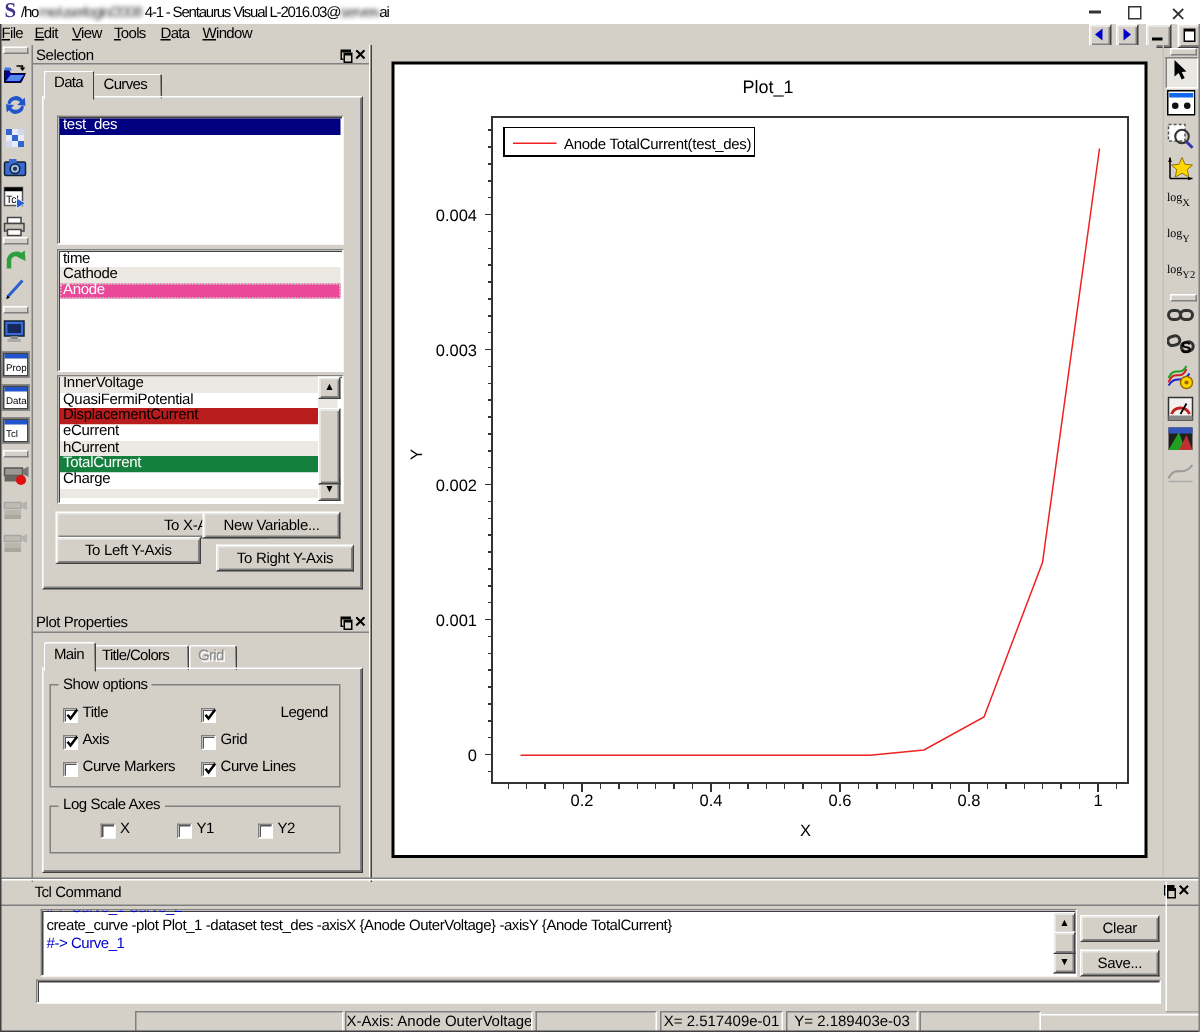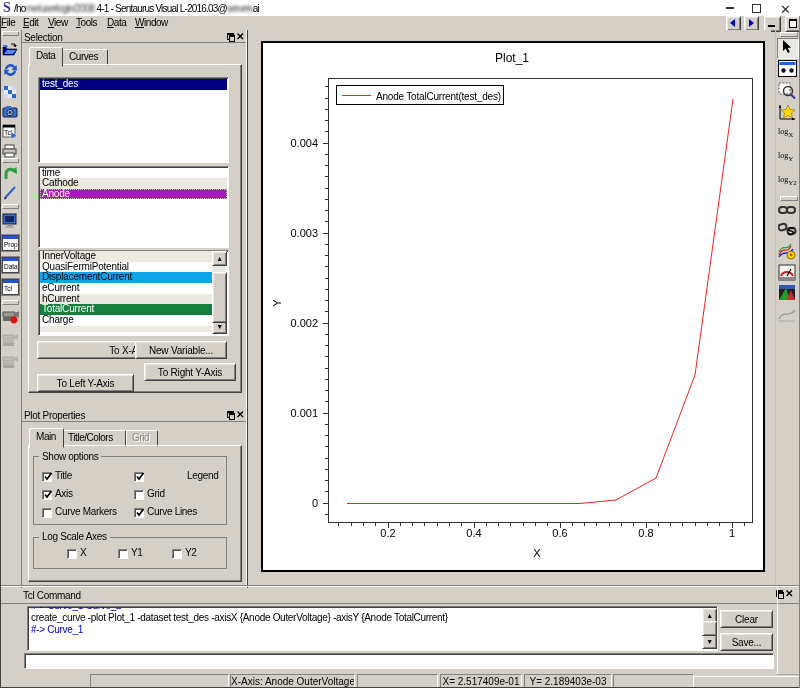--- a/index.html
+++ b/index.html
@@ -158,46 +158,46 @@
   <div class="abs t12" style="left:69px;top:51px;text-align:right;">Curves</div>
 
   <div class="abs" style="left:28px;top:64px;width:212px;height:327px;border:1px solid;border-color:#fff #404040 #404040 #fff;box-shadow:inset -1px -1px 0 #808080;"></div>
 
   <div class="abs sunken" style="left:38px;top:77px;width:189px;height:84px;"></div>
   <div class="abs" style="left:40px;top:79px;width:185px;height:10.5px;background:#000080;color:#fff;font-size:10px;letter-spacing:-0.2px;line-height:10.5px;padding-left:2px;">test_des</div>
 
   <div class="abs sunken" style="left:38px;top:166px;width:189px;height:80px;"></div>
   <div class="abs" style="left:40px;top:167.5px;width:185px;height:10.5px;line-height:10.5px;padding-left:2px;background:#fff;font-size:10px;letter-spacing:-0.2px;">time</div>
   <div class="abs" style="left:40px;top:178px;width:185px;height:10.5px;line-height:10.5px;padding-left:2px;background:#ebe9e2;font-size:10px;letter-spacing:-0.2px;">Cathode</div>
-  <div class="abs" style="left:40px;top:188.5px;width:185px;height:10.5px;line-height:10.5px;padding-left:2px;background:#a21caf;color:#fff;font-size:10px;letter-spacing:-0.2px;outline:1px dotted #c8c4bc;outline-offset:-1px;">Anode</div>
+  <div class="abs" style="left:40px;top:188.5px;width:185px;height:10.5px;line-height:10.5px;padding-left:2px;background:#ec4899;color:#fff;font-size:10px;letter-spacing:-0.2px;outline:1px dotted #c8c4bc;outline-offset:-1px;">Anode</div>
 
   <div class="abs sunken" style="left:38px;top:250px;width:189px;height:84px;"></div>
   <div id="lb3" class="abs" style="left:40px;top:251px;width:172px;height:81px;overflow:hidden;font-size:10px;letter-spacing:-0.2px;line-height:10.7px;">
       <div style="height:10.7px;background:#ebe9e2;color:#000;padding-left:2px;">InnerVoltage</div>
       <div style="height:10.7px;background:#fff;color:#000;padding-left:2px;">QuasiFermiPotential</div>
-      <div style="height:10.7px;background:#0ea5e9;color:#000;padding-left:2px;">DisplacementCurrent</div>
+      <div style="height:10.7px;background:#b91c1c;color:#000;padding-left:2px;">DisplacementCurrent</div>
       <div style="height:10.7px;background:#fff;color:#000;padding-left:2px;">eCurrent</div>
       <div style="height:10.7px;background:#ebe9e2;color:#000;padding-left:2px;">hCurrent</div>
       <div style="height:10.7px;background:#15803d;color:#fff;padding-left:2px;">TotalCurrent</div>
       <div style="height:10.7px;background:#fff;color:#000;padding-left:2px;">Charge</div>
       <div style="height:10.7px;background:#ebe9e2;color:#000;padding-left:2px;"></div>
     </div>
 
   <div class="abs" style="left:212px;top:251px;width:13px;height:81px;background:#e9e7e2;"></div>
   <div class="abs raised btntxt" style="left:212px;top:251px;width:13px;height:13px;">
       <span style="font-size:7px;">▲</span>
     </div>
   <div class="abs raised btntxt" style="left:212px;top:319px;width:13px;height:13px;">
       <span style="font-size:7px;">▼</span>
     </div>
   <div class="abs raised" style="left:212px;top:272px;width:13px;height:49px;"></div>
 
   <div class="abs raised btntxt" style="left:37px;top:341px;width:95px;height:16px;padding-left:44px;">To X-Axis</div>
   <div class="abs raised btntxt" style="left:135px;top:341px;width:90px;height:16px;">New Variable...</div>
-  <div class="abs raised btntxt" style="left:37px;top:374px;width:95px;height:16px;">To Left Y-Axis</div>
+  <div class="abs raised btntxt" style="left:37px;top:358px;width:95px;height:16px;">To Left Y-Axis</div>
   <div class="abs raised btntxt" style="left:144px;top:363px;width:90px;height:16px;">To Right Y-Axis</div>
 
   <div class="abs t11" style="left:24px;top:410px;">Plot Properties</div>
   <div class="abs" style="left:21px;top:421px;width:225px;height:1px;background:#808080;"></div>
   <div class="abs" id="dock-ico-2" style="left:226px;top:411px;">
       <div style="position:absolute;left:1px;top:0;width:5px;height:4px;border:1px solid #000;border-top-width:2px;"></div>
       <div style="position:absolute;left:3px;top:2px;width:4px;height:4px;border:1px solid #000;border-top-width:2px;background:#d4d0c8;"></div>
       <svg style="position:absolute;left:11px;top:0;" width="7" height="7">
         <path d="M0.5 0.5 L6 6 M6 0.5 L0.5 6" stroke="#000" stroke-width="1.4"></path>
       </svg>

